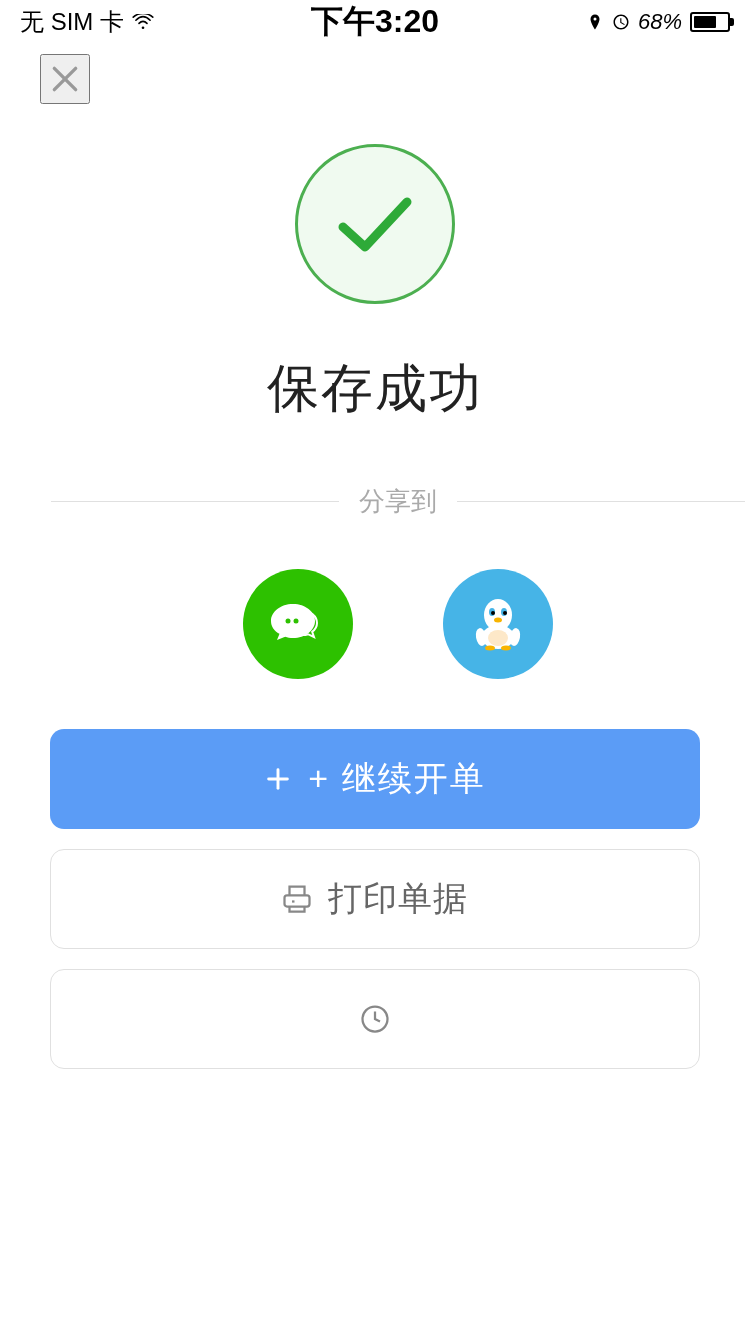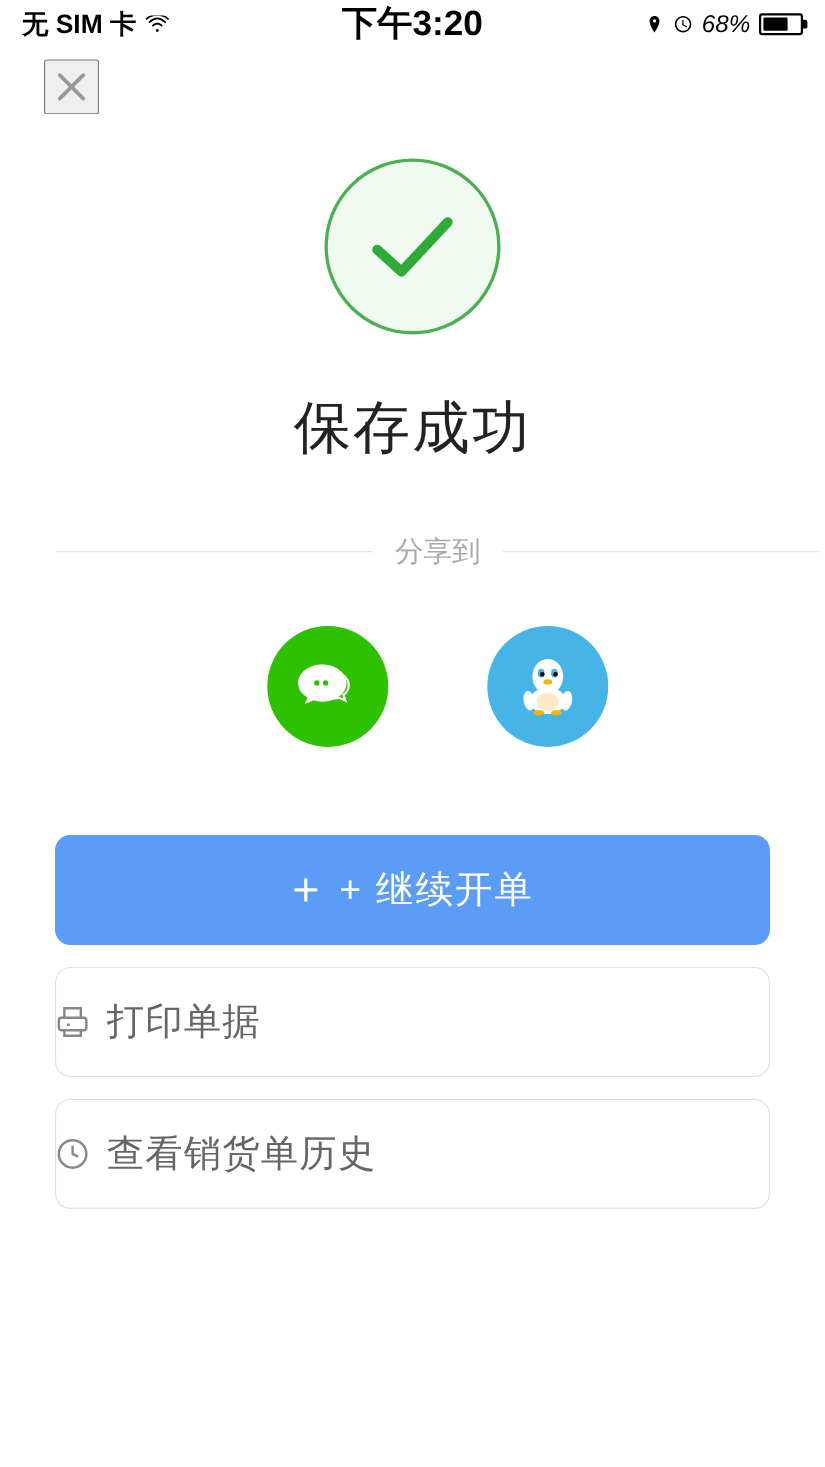--- a/index.html
+++ b/index.html
@@ -22,21 +22,21 @@
       justify-content: space-between;
       padding: 0 20px;
       background: #fff;
     }
 
     .status-left {
       display: flex;
       align-items: center;
       gap: 8px;
       font-size: 24px;
-      font-weight: 700;
+      font-weight: 400;
       color: #000;
     }
 
     .status-center {
       font-size: 32px;
       font-weight: 600;
       color: #000;
       position: absolute;
       left: 50%;
       transform: translateX(-50%);
@@ -204,21 +204,20 @@
       fill: white;
     }
 
     
     .action-buttons {
       width: 100%;
       padding: 0 50px;
       display: flex;
       flex-direction: column;
       gap: 20px;
-      margin-top: 30px;
     }
 
     .btn-primary {
       width: 100%;
       height: 100px;
       background: #5b9cf6;
       border: none;
       border-radius: 14px;
       font-size: 34px;
       color: #fff;
@@ -234,20 +233,21 @@
       width: 100%;
       height: 100px;
       background: #fff;
       border: 1.5px solid #e0e0e0;
       border-radius: 14px;
       font-size: 34px;
       color: #666;
       cursor: pointer;
       display: flex;
       align-items: center;
+      justify-content: center;
       gap: 16px;
       letter-spacing: 1px;
     }
 
     .btn-icon {
       display: flex;
       align-items: center;
       justify-content: center;
     }
   </style>
@@ -374,17 +374,16 @@
       <span>打印单据</span>
     </button>
 
     <button class="btn-secondary">
       <span class="btn-icon">
         <svg width="30" height="30" viewBox="0 0 24 24" fill="none" stroke="#888" stroke-width="1.8">
           <circle cx="12" cy="12" r="10"></circle>
           <polyline points="12,6 12,12 16,14"></polyline>
         </svg>
       </span>
-      <span>查看销货单历史</span>
     </button>
   </div>
 
 </div>
 
 </body></html>

